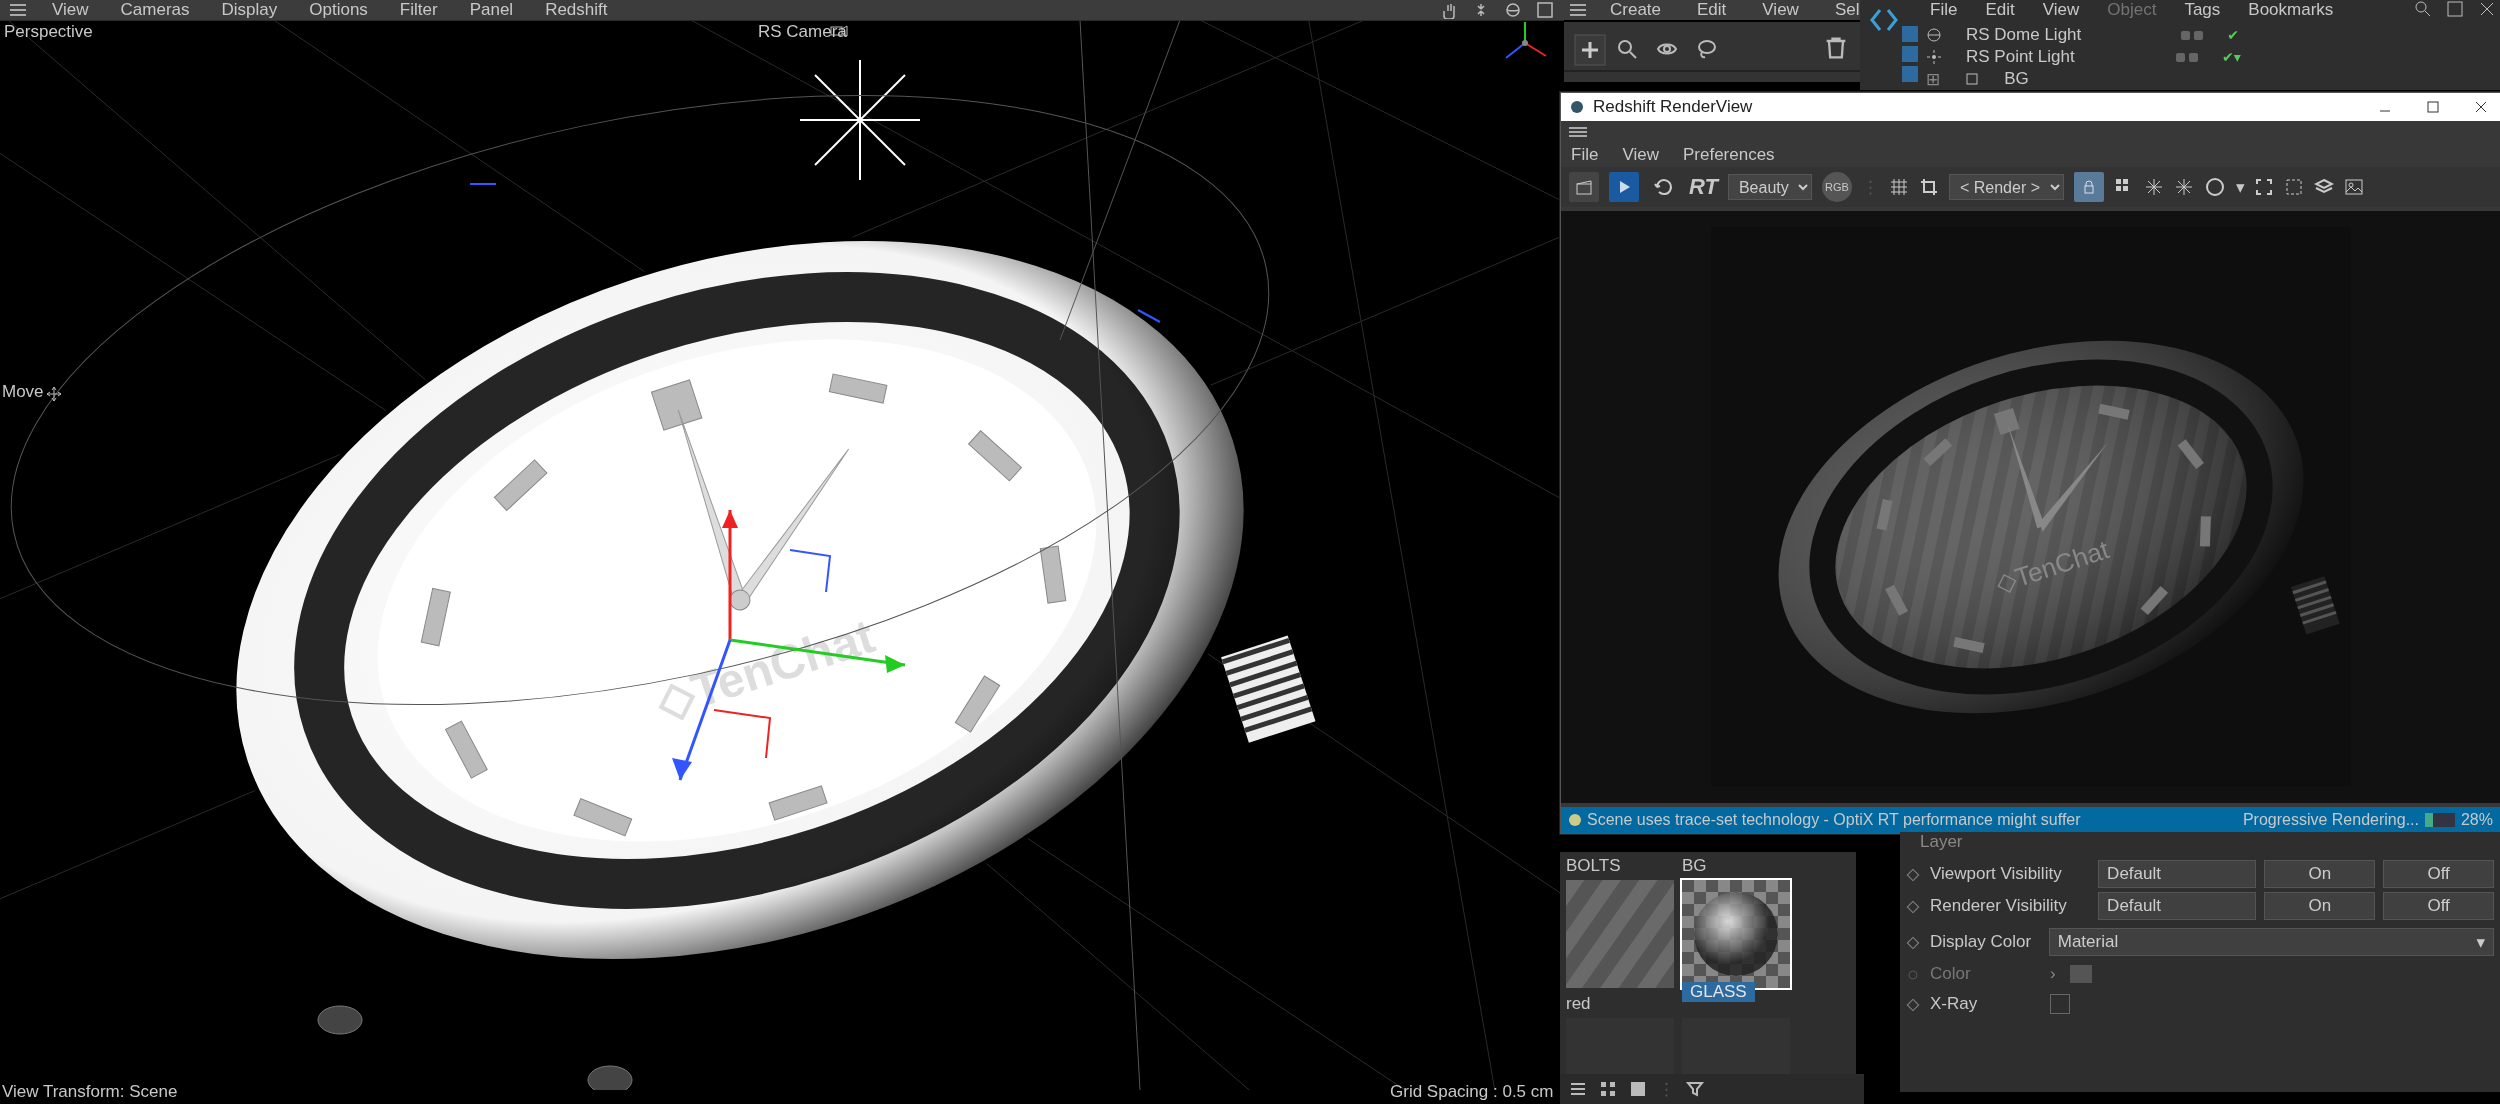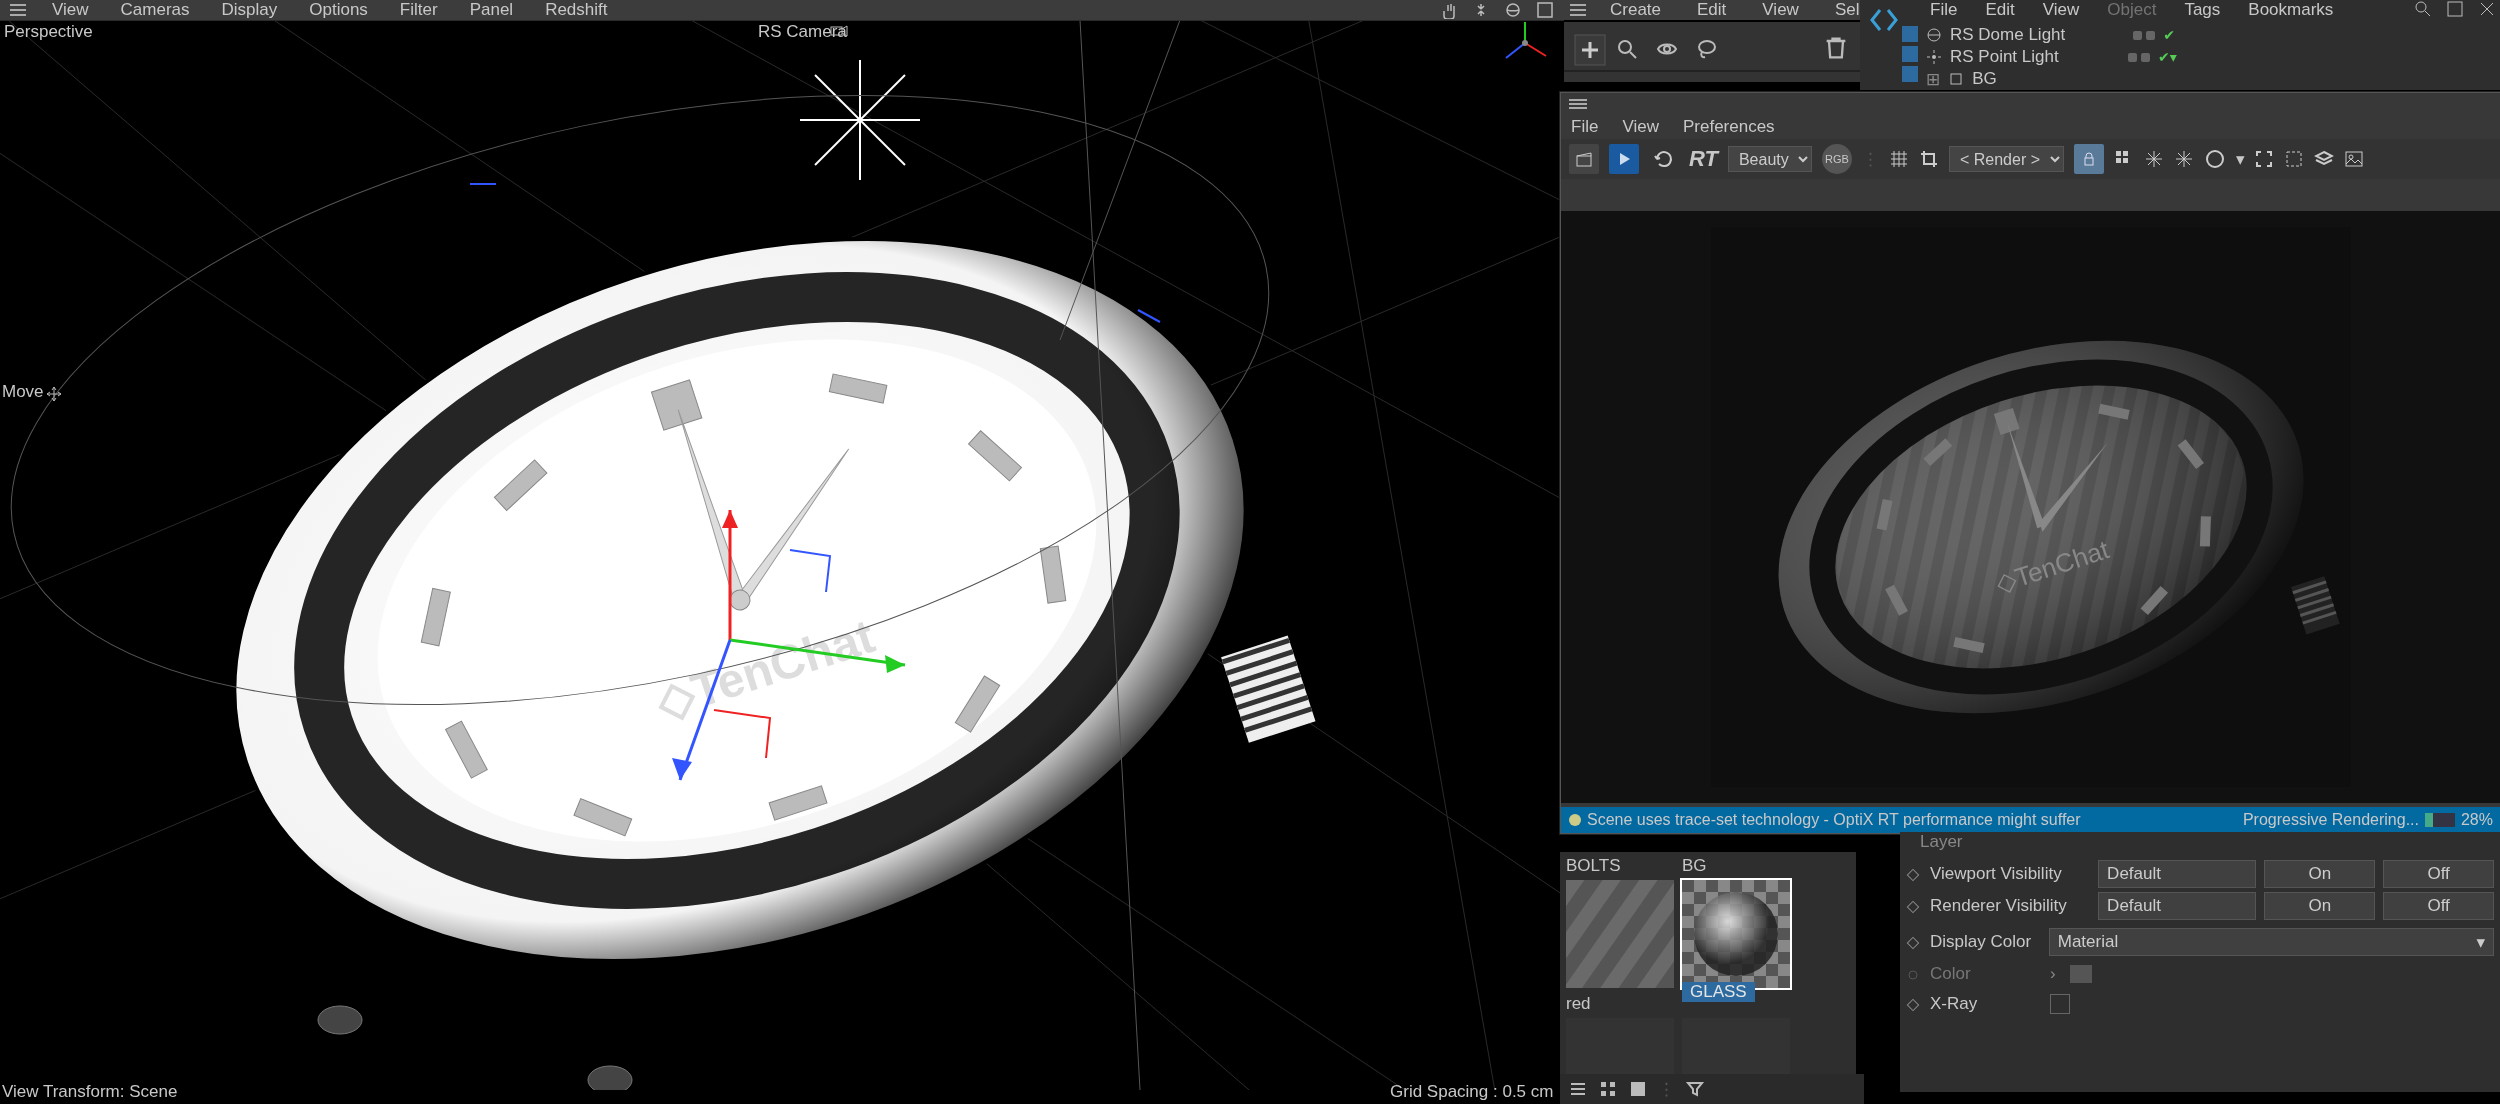--- a/index.html
+++ b/index.html
@@ -36,21 +36,21 @@
 #obj-sep{position:absolute;left:1564px;top:70px;width:296px;height:2px;background:#222}
 
 #right-strip{position:absolute;left:1860px;top:0;width:640px;height:90px;background:#2e2e2e}
 #nav-arrows{position:absolute;left:1866px;top:2px}
 #nav-arrows svg{width:36px;height:36px}
 #top-menu{position:absolute;left:1930px;top:0;height:20px;display:flex;gap:28px}
 #top-menu span{line-height:20px}
 #win-icons{position:absolute;right:4px;top:0;display:flex;gap:14px}
 #win-icons svg{width:18px;height:18px}
 #hier{position:absolute;left:1926px;top:24px}
-.hrow{display:flex;align-items:center;height:22px;gap:8px}
+.hrow{display:flex;align-items:center;height:22px;gap:24px}
 .hrow .nm{min-width:110px}
 .dots{display:flex;gap:4px}
 .dot{width:9px;height:9px;border-radius:2px}
 .tick{color:#5c5;font-size:14px}
 
 #rv{position:absolute;left:1560px;top:92px;width:940px;height:740px;background:#383838;border:1px solid #555;box-shadow:0 0 0 1px #222}
 #rv-title{height:28px;background:#fff;color:#222;display:flex;align-items:center;padding-left:8px;gap:8px;font-size:17px}
 #rv-title .spacer{flex:1}
 #rv-title .wbtn{width:40px;height:28px;display:flex;align-items:center;justify-content:center}
 #rv-title .wbtn svg{width:14px;height:14px}
@@ -335,20 +335,42 @@
  </div>
 </div>
 
 <div style="position:absolute;left:1902px;top:26px;display:flex;flex-direction:column;gap:4px">
  <span style="width:16px;height:16px;background:#2c6aa0"></span>
  <span style="width:16px;height:16px;background:#2c6aa0"></span>
  <span style="width:16px;height:16px;background:#2c6aa0"></span>
 </div>
 
 <div id="rv">
+ <div id="rv-title">
+   <svg width="16" height="16">
+        <circle cx="8" cy="8" r="6" fill="#356"></circle>
+      </svg>
+   <span>Redshift RenderView</span>
+   <span class="spacer"></span>
+   <span class="wbtn">
+        <svg>
+          <line x1="2" y1="11" x2="12" y2="11" stroke="#333"></line>
+        </svg>
+      </span>
+   <span class="wbtn">
+        <svg>
+          <rect x="2" y="2" width="10" height="10" fill="none" stroke="#333"></rect>
+        </svg>
+      </span>
+   <span class="wbtn">
+        <svg>
+          <path d="M2 2l10 10M12 2L2 12" stroke="#333"></path>
+        </svg>
+      </span>
+ </div>
  <div id="rv-burger">
       <div>
         <div class="b"></div>
         <div class="b"></div>
         <div class="b"></div>
       </div>
     </div>
  <div id="rv-menu">
    <span>File</span>
    <span>View</span>

